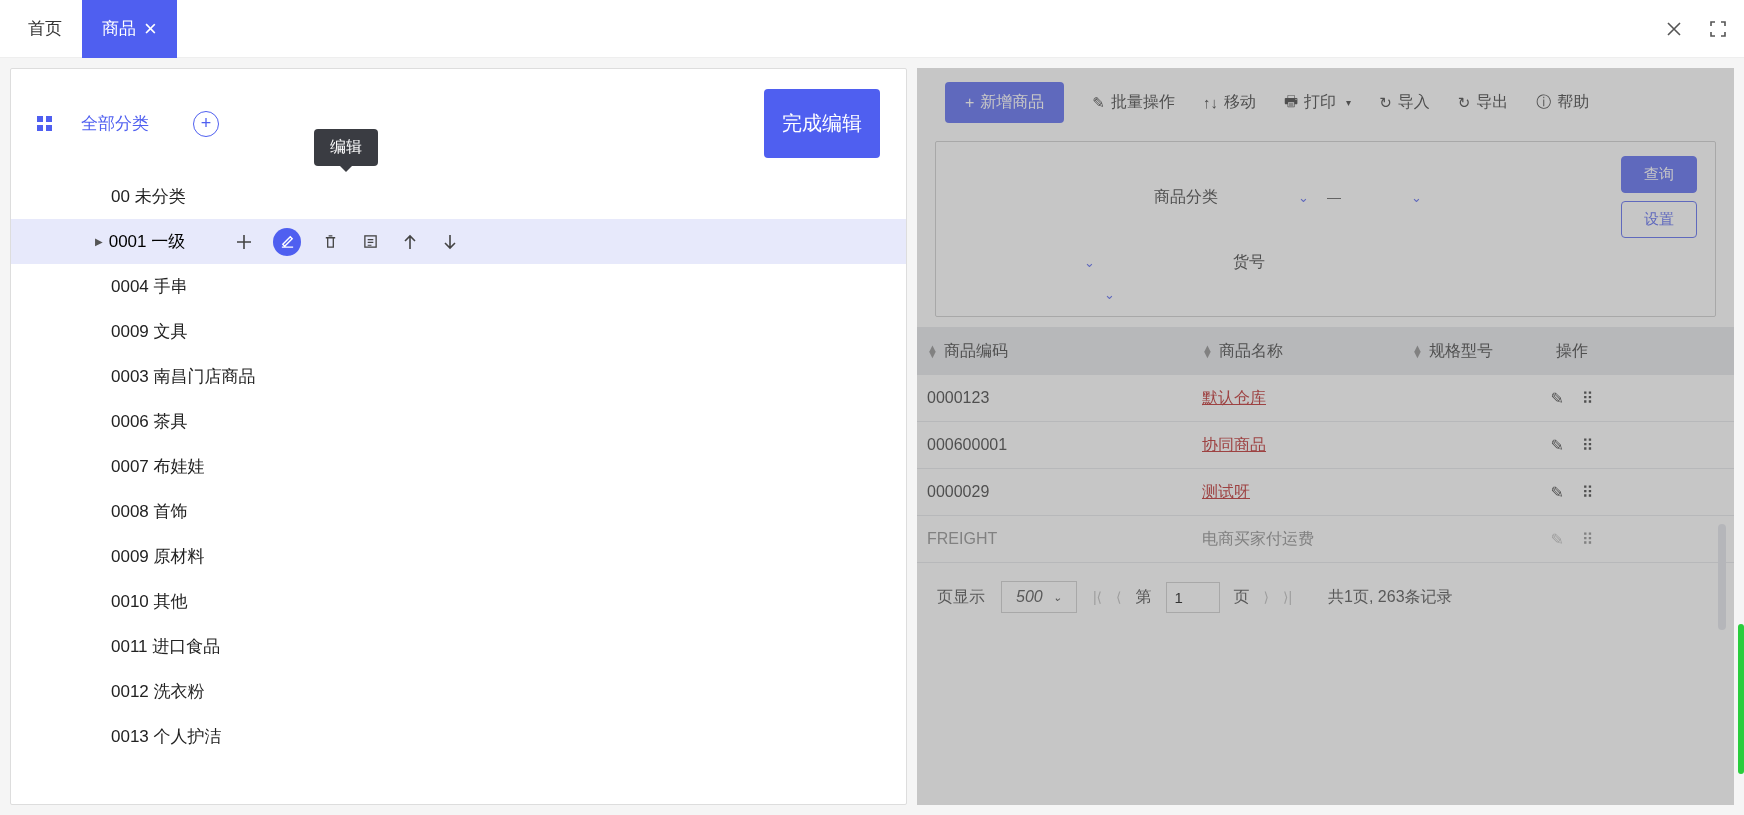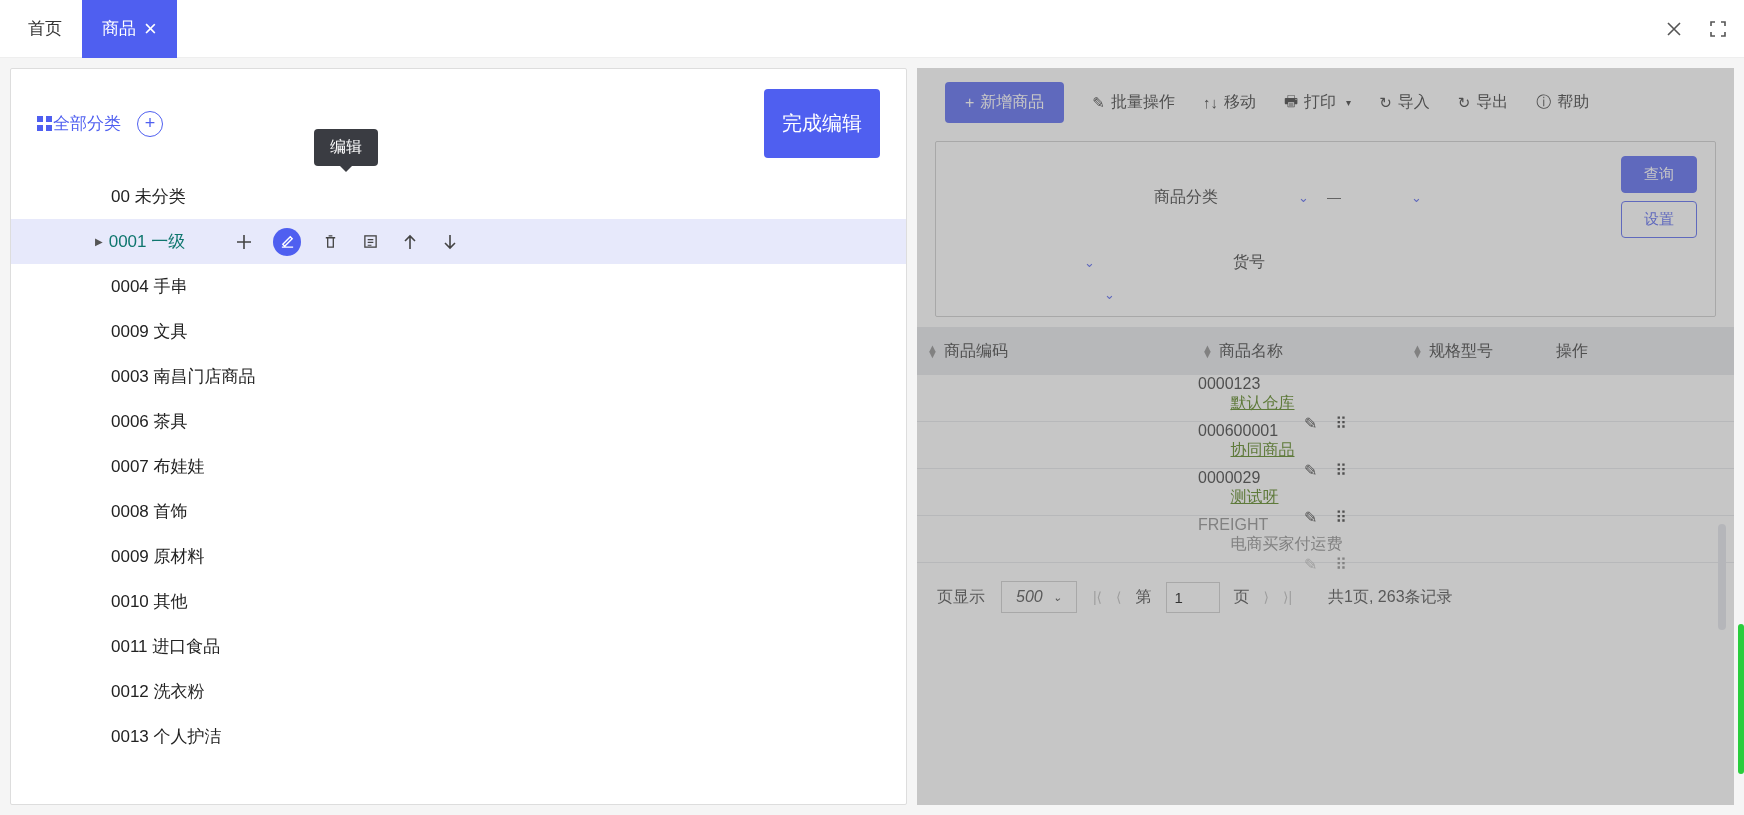--- a/index.html
+++ b/index.html
@@ -11,33 +11,33 @@
 .tab.active { background: #4f5ff0; color: #fff; }
 .tab .close { margin-left: 8px; font-size: 22px; line-height: 1; }
 .top-right { position: absolute; right: 8px; top: 0; height: 58px; display: flex; align-items: center; gap: 8px; }
 .top-right .icon-btn { width: 36px; height: 36px; display: flex; align-items: center; justify-content: center; color: #666; font-size: 18px; cursor: pointer; }
 
 
 .main { position: relative; display: flex; height: 757px; padding: 10px; gap: 10px; background: #f5f5f5; }
 
 
 .left-panel { width: 897px; background: #fff; border: 1px solid #ddd; border-radius: 2px; position: relative; display: flex; flex-direction: column; }
-.left-header { display: flex; align-items: center; padding: 20px 26px 12px; gap: 0; }
+.left-header { display: flex; align-items: center; padding: 20px 26px 12px; gap: 28px; }
 .grid-icon { color: #4f5ff0; font-size: 16px; }
 .left-title { color: #4f5ff0; font-size: 17px; }
 .add-circle { width: 26px; height: 26px; border: 1.5px solid #4f5ff0; border-radius: 50%; color: #4f5ff0; display: flex; align-items: center; justify-content: center; margin-left: 16px; font-size: 18px; cursor: pointer; }
 .finish-btn { margin-left: auto; background: #4f5ff0; color: #fff; padding: 21px 18px; border-radius: 4px; border: none; font-size: 20px; cursor: pointer; }
 
 .tree { flex: 1; overflow-y: auto; padding: 4px 0 10px; position: relative; }
 .tree::-webkit-scrollbar { width: 16px; }
 .tree::-webkit-scrollbar-track { background: #f1f1f1; }
 .tree::-webkit-scrollbar-thumb { background: #c1c1c1; border: 3px solid #f1f1f1; border-radius: 8px; }
 .tree-item { display: flex; align-items: center; height: 45px; padding-left: 100px; color: #222; font-size: 17px; }
 .tree-item.highlighted { background: #e7e9fb; color: #4f5ff0; padding-left: 84px; }
-.tree-item.highlighted .label { color: #0f766e; }
+.tree-item.highlighted .label { color: #000000; }
 .caret { margin-right: 6px; color: #555; font-size: 10px; }
 .row-actions { display: flex; align-items: center; gap: 18px; margin-left: 48px; }
 .row-actions .act { width: 22px; height: 22px; display: flex; align-items: center; justify-content: center; color: #444; cursor: pointer; }
 .row-actions .act.active { background: #4f5ff0; color: #fff; border-radius: 50%; width: 28px; height: 28px; }
 
 .tooltip { position: absolute; left: 303px; top: 60px; background: #3a3c42; color: #fff; padding: 8px 16px; border-radius: 4px; font-size: 16px; }
 .tooltip::after { content: ""; position: absolute; left: 50%; bottom: -6px; margin-left: -6px; border: 6px solid transparent; border-top-color: #3a3c42; border-bottom: none; }
 
 
 .right-panel { flex: 1; position: relative; }
@@ -58,23 +58,23 @@
 .dash { color: #555; margin-left: 8px; }
 .sbtns { display: flex; flex-direction: column; gap: 8px; margin-left: auto; }
 .sbtns button { padding: 8px 22px; border-radius: 4px; border: 1px solid #4f5ff0; font-size: 15px; cursor: pointer; }
 .sbtns .query { background: #4f5ff0; color: #fff; }
 .sbtns .setting { background: #fff; color: #4f5ff0; }
 
 .table { margin: 6px 0 0; }
 .thead { display: flex; background: #e5e7eb; height: 48px; align-items: center; font-size: 16px; font-weight: 500; }
 .thead .th, .tbody .td { flex-shrink: 0; padding: 0 10px; display: flex; align-items: center; }
 .sort { color: #888; font-size: 11px; margin-right: 6px; display: flex; flex-direction: column; line-height: 6px; }
-.tbody .tr { display: flex; height: 47px; align-items: center; border-bottom: 1px solid #e5e7eb; font-size: 16px; flex-direction: column; }
+.tbody .tr { display: flex; height: 47px; align-items: center; border-bottom: 1px solid #e5e7eb; font-size: 16px; }
 .tbody .tr.dis { color: #888; }
-.link { text-decoration: underline; color: #4d7c0f; }
+.link { text-decoration: underline; color: #b91c1c; }
 .actioncol { display: flex; gap: 18px; justify-content: center; }
 .w-code { width: 275px; }
 .w-name { width: 210px; }
 .w-spec { width: 118px; }
 .w-op { width: 104px; text-align: center; justify-content: center; }
 
 .pager { display: flex; align-items: center; gap: 16px; padding: 18px 20px; font-size: 16px; color: #444; }
 .pager .sel { border: 1px solid #ccc; padding: 6px 14px; display: flex; align-items: center; gap: 10px; font-style: italic; }
 .pager .pn { display: flex; align-items: center; gap: 14px; }
 .pager .iconp { color: #bbb; font-size: 14px; }

